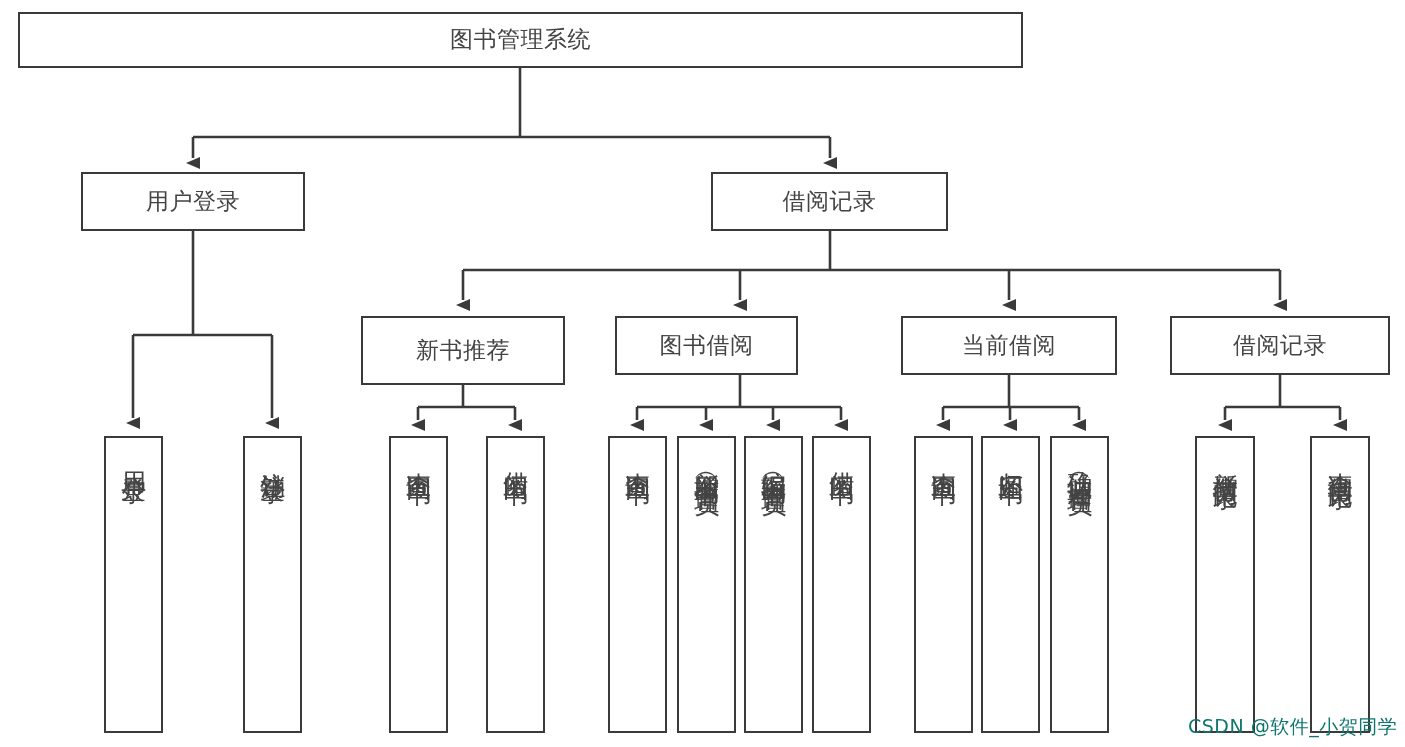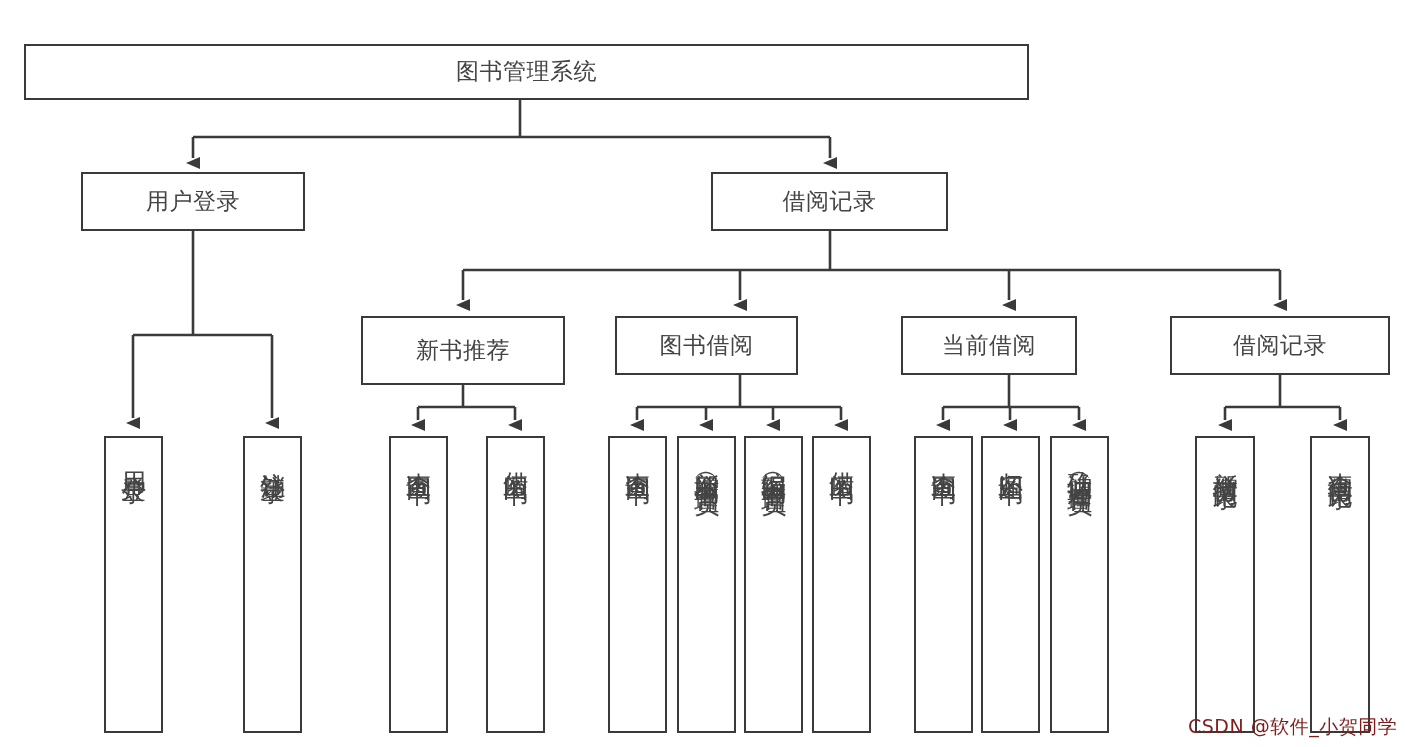--- a/index.html
+++ b/index.html
@@ -38,21 +38,21 @@
     text-orientation:upright;
     font-size:25px;
     line-height:1.18;
     letter-spacing:3px;
     white-space:nowrap;
     color:#444444;
   }
   .watermark{
     position:absolute;
     font-size:19px;
-    color:#7f1d1d;
+    color:#0f766e;
     white-space:nowrap;
     letter-spacing:0.5px;
   }
 </style>
 </head>
 <body>
 
 <div id="canvas">
 
   <svg id="wires" viewBox="0 0 1405 747">
@@ -99,38 +99,38 @@
       <path d="M1010,407 L1010,420" marker-end="url(#arrow)"></path>
       <path d="M1079,407 L1079,420" marker-end="url(#arrow)"></path>
 
       <path d="M1280,375 L1280,407"></path>
       <path d="M1225,407 L1340,407"></path>
       <path d="M1225,407 L1225,420" marker-end="url(#arrow)"></path>
       <path d="M1340,407 L1340,420" marker-end="url(#arrow)"></path>
     </g>
   </svg>
 
-  <div class="node h root" style="left:24px;top:12px;width:1005px;height:56px;margin-top:32px;">
+  <div class="node h root" style="left:18px;top:12px;width:1005px;height:56px;">
     <span class="lbl">图书管理系统</span>
   </div>
 
   <div class="node h" style="left:81px;top:172px;width:224px;height:59px;">
     <span class="lbl">用户登录</span>
   </div>
   <div class="node h" style="left:711px;top:172px;width:237px;height:59px;">
     <span class="lbl">借阅记录</span>
   </div>
 
   <div class="node h" style="left:361px;top:316px;width:204px;height:69px;">
     <span class="lbl">新书推荐</span>
   </div>
   <div class="node h" style="left:615px;top:316px;width:183px;height:59px;">
     <span class="lbl">图书借阅</span>
   </div>
-  <div class="node h" style="left:901px;top:316px;width:176px;height:59px;">
+  <div class="node h" style="left:901px;top:316px;width:216px;height:59px;">
     <span class="lbl">当前借阅</span>
   </div>
   <div class="node h" style="left:1170px;top:316px;width:220px;height:59px;">
     <span class="lbl">借阅记录</span>
   </div>
 
   <div class="node v" style="left:104px;top:436px;width:59px;height:297px;">
     <span class="lbl">用户登录</span>
   </div>
   <div class="node v" style="left:243px;top:436px;width:59px;height:297px;">

